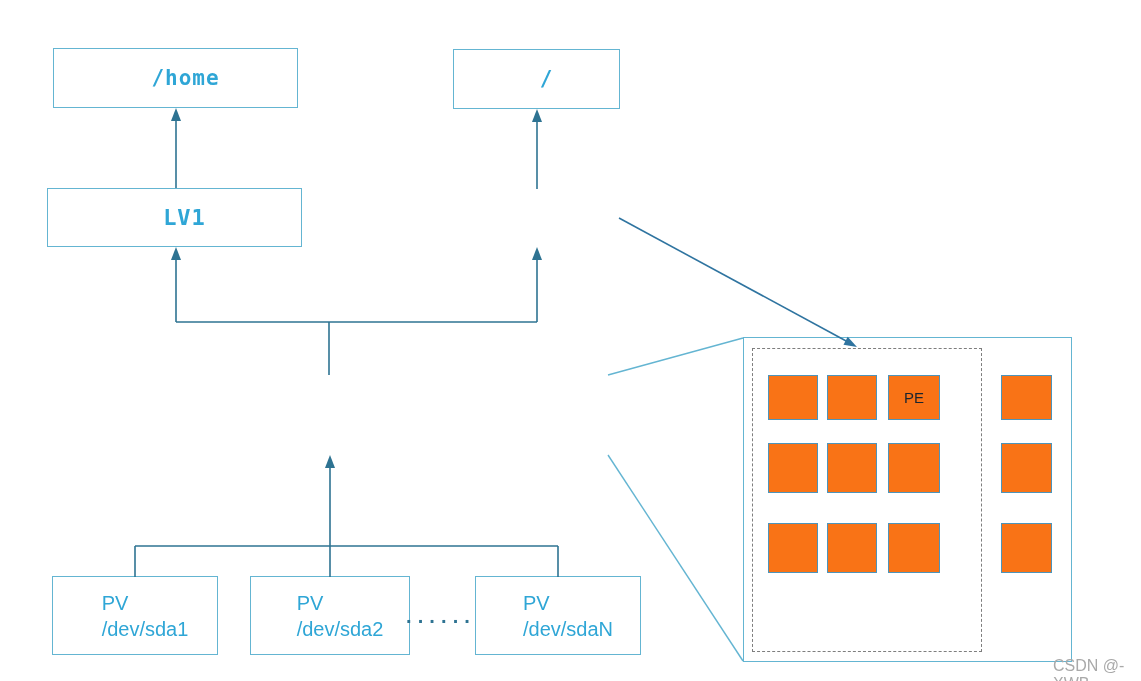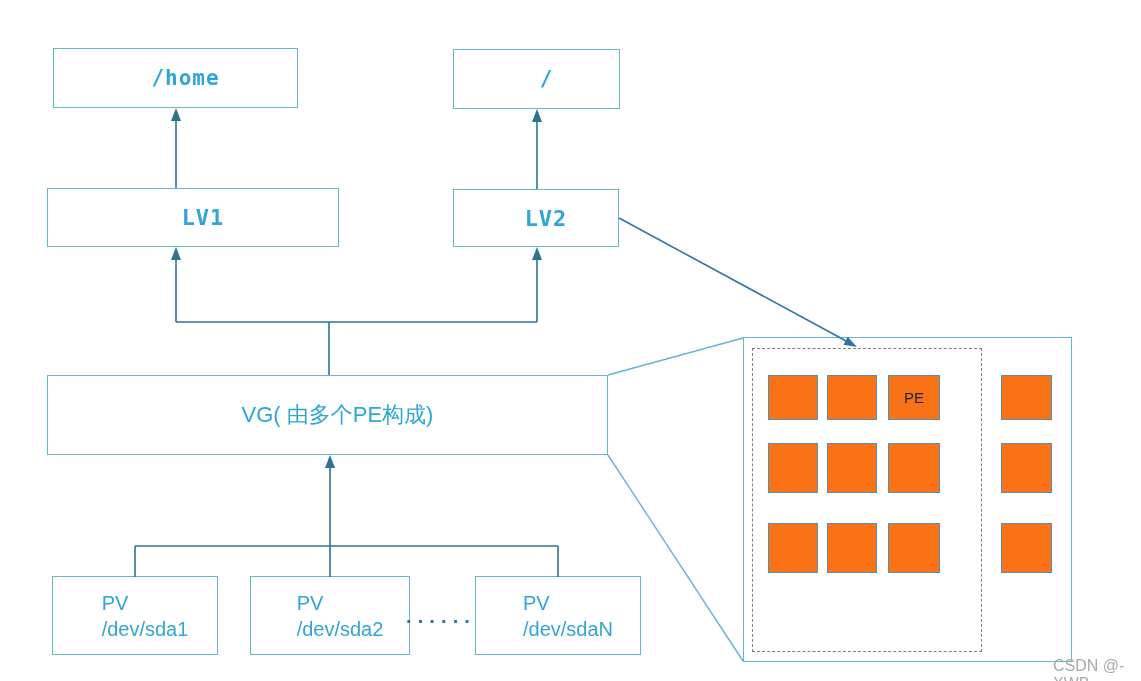--- a/index.html
+++ b/index.html
@@ -29,30 +29,24 @@
 
 <div id="canvas">
 
   <div class="box" style="left:53px;top:48px;width:245px;height:60px;">
     <span class="lbl mono" style="font-size:21px;">/home</span>
   </div>
   <div class="box" style="left:453px;top:49px;width:167px;height:60px;">
     <span class="lbl mono" style="font-size:21px;">/</span>
   </div>
 
-  <div class="box" style="left:47px;top:188px;width:292px;height:59px;">
+  <div class="box" style="left:47px;top:188px;width:255px;height:59px;">
     <span class="lbl mono" style="font-size:22px;">LV1</span>
   </div>
-  <div class="box" style="left:453px;top:189px;width:166px;height:58px;">
-    <span class="lbl mono" style="font-size:22px;">LV2</span>
-  </div>
 
-  <div class="box" style="left:47px;top:375px;width:561px;height:80px;">
-    <span class="lbl sans" style="font-size:22px;">VG( 由多个PE构成)</span>
-  </div>
 
   <div class="box" style="left:52px;top:576px;width:166px;height:79px;">
     <span class="pv-text">
       <span>PV</span>
       <span>/dev/sda1</span>
     </span>
   </div>
   <div class="box" style="left:250px;top:576px;width:160px;height:79px;">
     <span class="pv-text">
       <span>PV</span>

